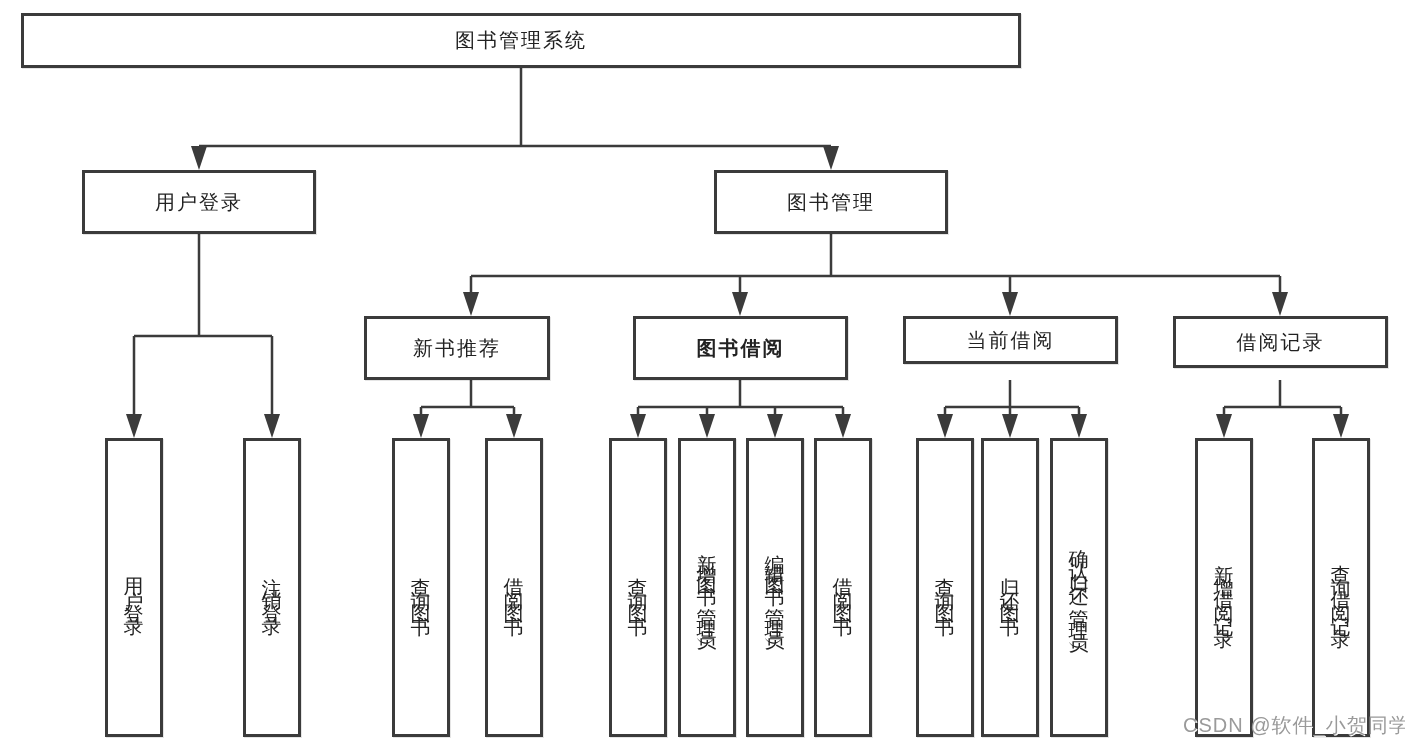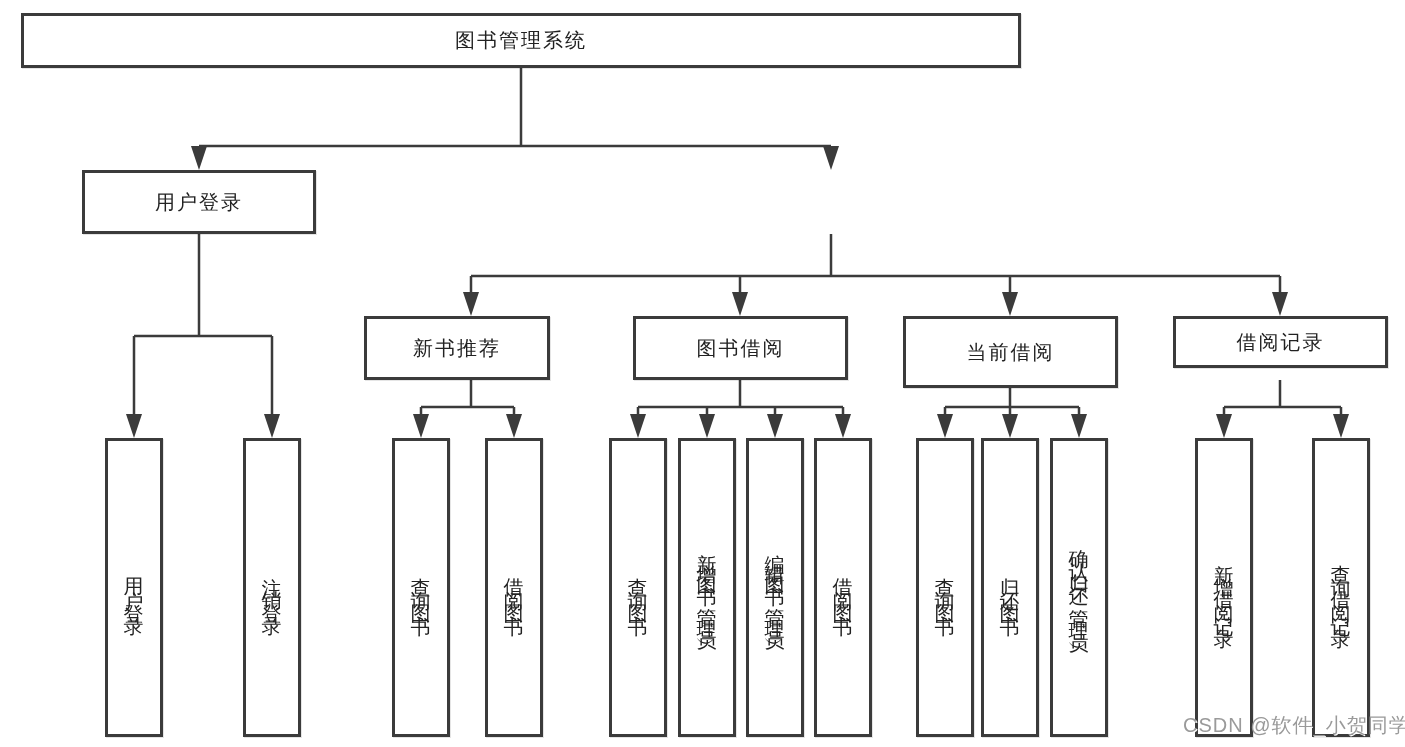--- a/index.html
+++ b/index.html
@@ -96,28 +96,31 @@
     </g>
   </svg>
 
   <div class="box" style="left:21px; top:13px; width:1000px; height:55px;">
     <span>图书管理系统</span>
   </div>
 
   <div class="box" style="left:82px; top:170px; width:234px; height:64px;">
     <span>用户登录</span>
   </div>
+  <div class="box" style="left:714px; top:170px; width:234px; height:64px;">
+    <span>图书管理</span>
+  </div>
 
   <div class="box" style="left:364px; top:316px; width:186px; height:64px;">
     <span>新书推荐</span>
   </div>
-  <div class="box" style="left:633px; top:316px; width:215px; height:64px;">
+  <div class="box" style="left:633px; top:316px; width:215px; height:64px;font-weight:bold;">
     <span>图书借阅</span>
   </div>
-  <div class="box" style="left:903px; top:316px; width:215px; height:72px;">
+  <div class="box" style="left:903px; top:316px; width:215px; height:48px;">
     <span>当前借阅</span>
   </div>
   <div class="box" style="left:1173px; top:316px; width:215px; height:52px;">
     <span>借阅记录</span>
   </div>
 
   <div class="box leaf" style="left:105px; top:438px; width:58px; height:299px;">
     <span class="vtext">用户登录</span>
   </div>
   <div class="box leaf" style="left:243px; top:438px; width:58px; height:299px;">

